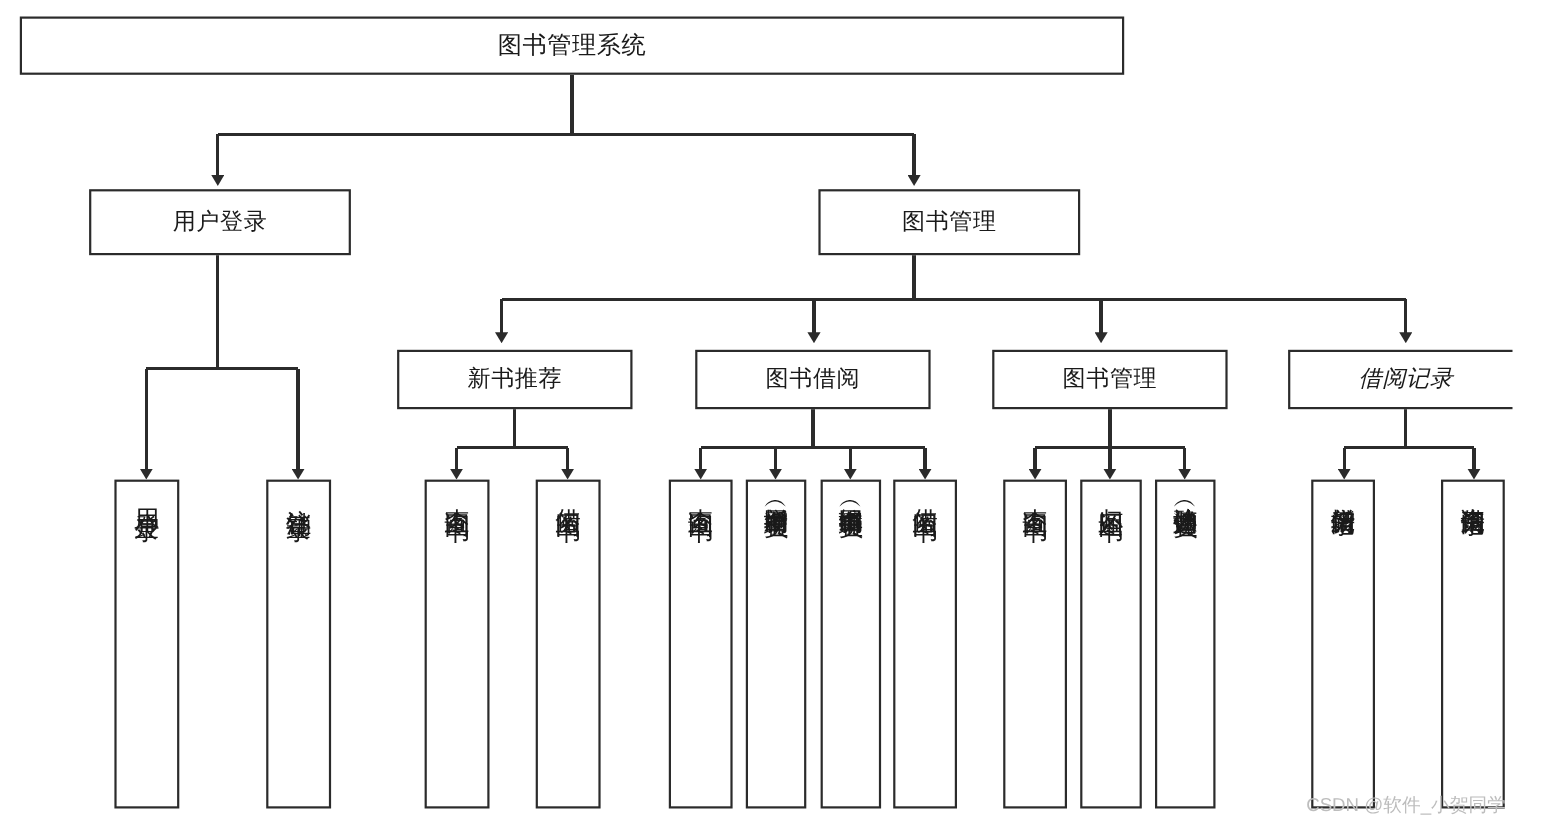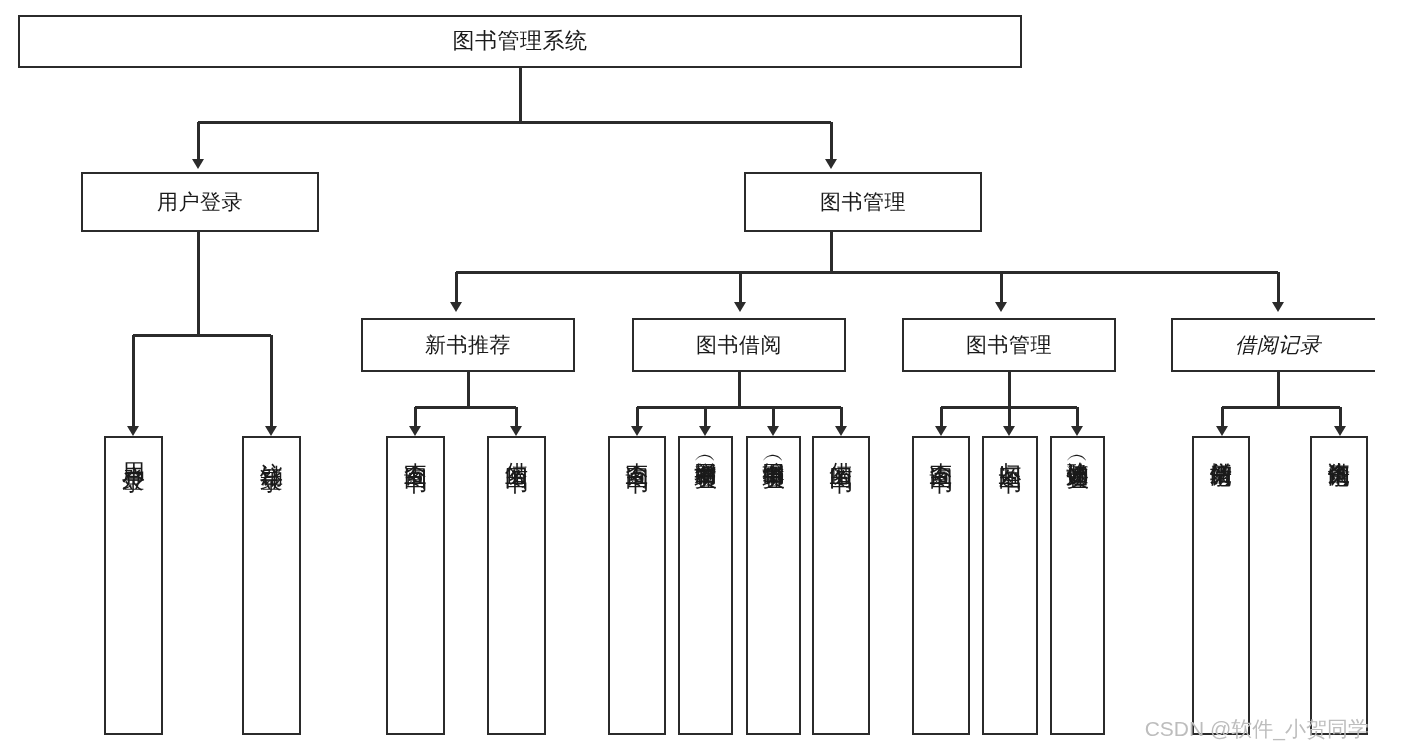--- a/index.html
+++ b/index.html
@@ -59,21 +59,21 @@
   }
   .node.vertical.tall-text .node-label {
     font-size: 22px;
     letter-spacing: 1px;
   }
   #root-node .node-label { font-size: 22px; }
   #watermark {
     position: absolute;
     right: 6px;
     bottom: 4px;
-    font-size: 21px;
+    font-size: 17px;
     color: #bdbdbd;
     white-space: nowrap;
     user-select: none;
   }
 </style>
 </head>
 <body>
 
 <div id="diagram-root">
 

